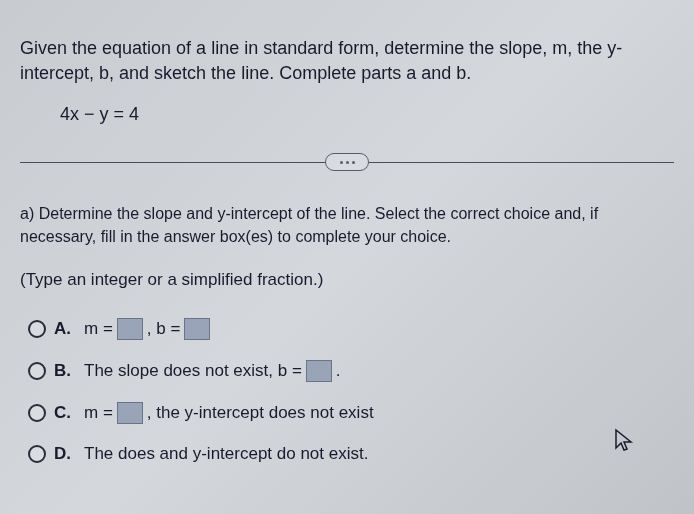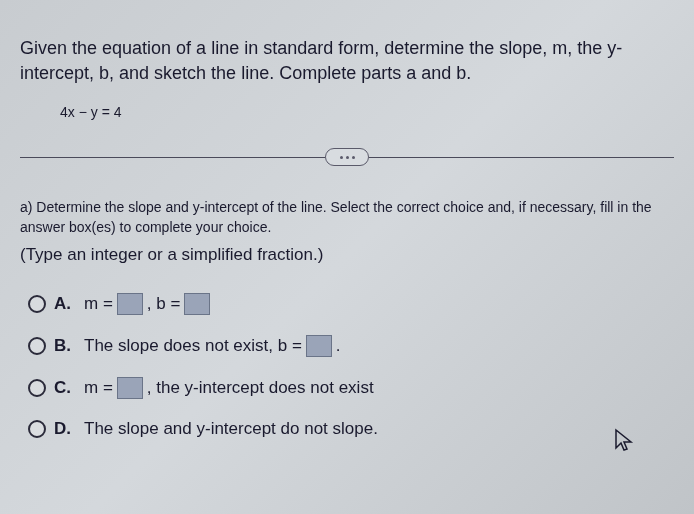--- a/index.html
+++ b/index.html
@@ -14,21 +14,21 @@
       overflow: hidden;
     }
     .question-text {
       font-size: 18px;
       line-height: 1.4;
       font-weight: 500;
       margin-bottom: 18px;
       margin-top: 28px;
     }
     .equation {
-      font-size: 14px;
+      font-size: 18px;
       font-weight: 500;
       margin-left: 40px;
       margin-bottom: 28px;
     }
     .divider-container {
       display: flex;
       align-items: center;
       margin-bottom: 32px;
     }
     .divider-line {
@@ -47,24 +47,24 @@
       gap: 3px;
       background: #d8dce0;
     }
     .divider-pill .dot {
       width: 3px;
       height: 3px;
       background: #5a5a6a;
       border-radius: 50%;
     }
     .part-a-text {
-      font-size: 14px;
+      font-size: 16px;
       line-height: 1.4;
       font-weight: 500;
-      margin-bottom: 7px;
+      margin-bottom: 22px;
     }
     .hint {
       font-size: 17px;
       font-weight: 500;
       margin-bottom: 28px;
     }
     .option {
       display: flex;
       align-items: center;
       margin-bottom: 20px;
@@ -156,18 +156,18 @@
   <span class="option-text">
     <span>m =</span>
     <span class="blank"></span>
     <span>, the y-intercept does not exist</span>
   </span>
 </div>
 
 <div class="option" style="margin-bottom:0">
   <div class="radio"></div>
   <span class="option-letter">D.</span>
-  <span class="option-text">The slope and y-intercept do not slope.</span>
+  <span class="option-text">The does and y-intercept do not exist.</span>
 </div>
 
 <svg class="cursor" viewBox="0 0 20 26">
   <path d="M2 2 L2 20 L7 15 L10 22 L13 21 L10 14 L17 14 Z" fill="none" stroke="#1a1a2e" stroke-width="1.5"></path>
 </svg>
 
 </body></html>

